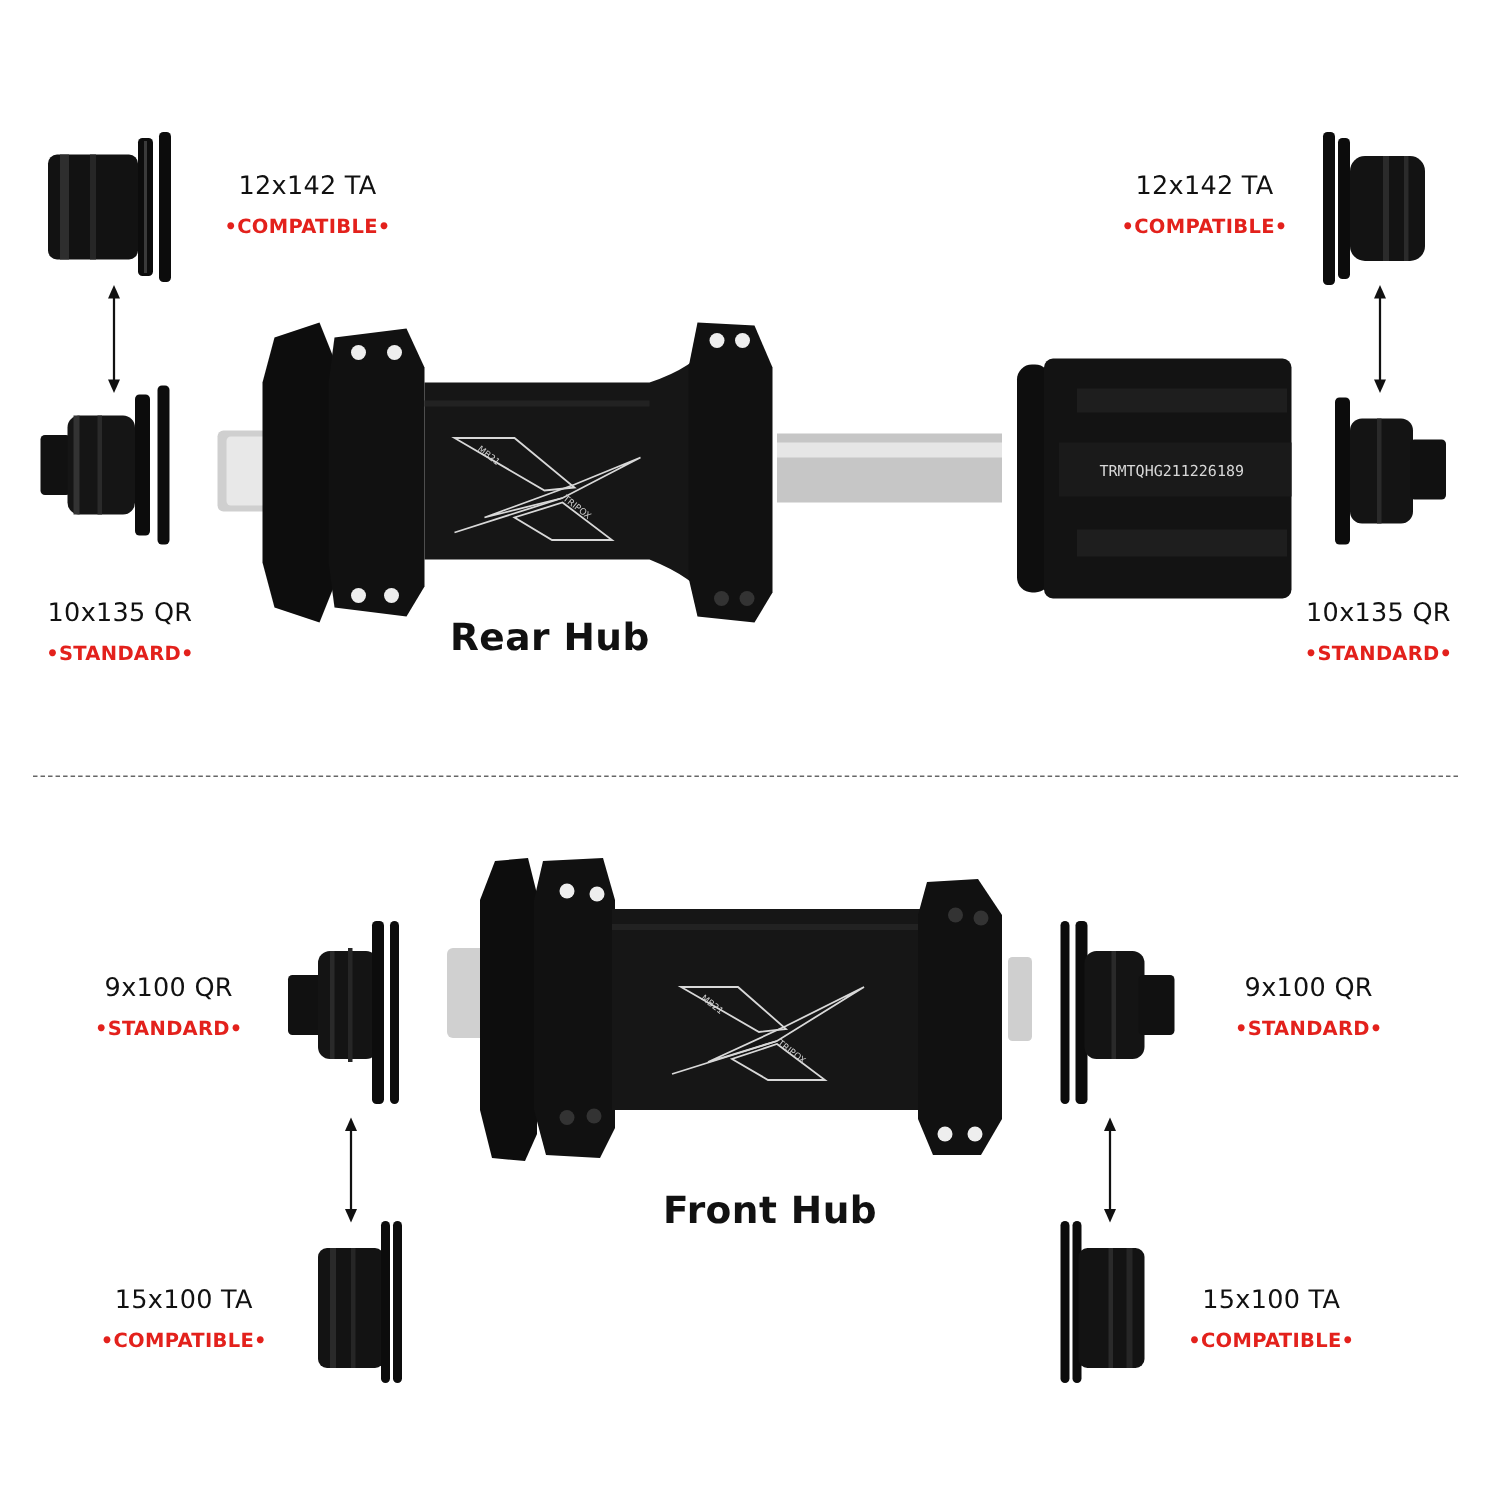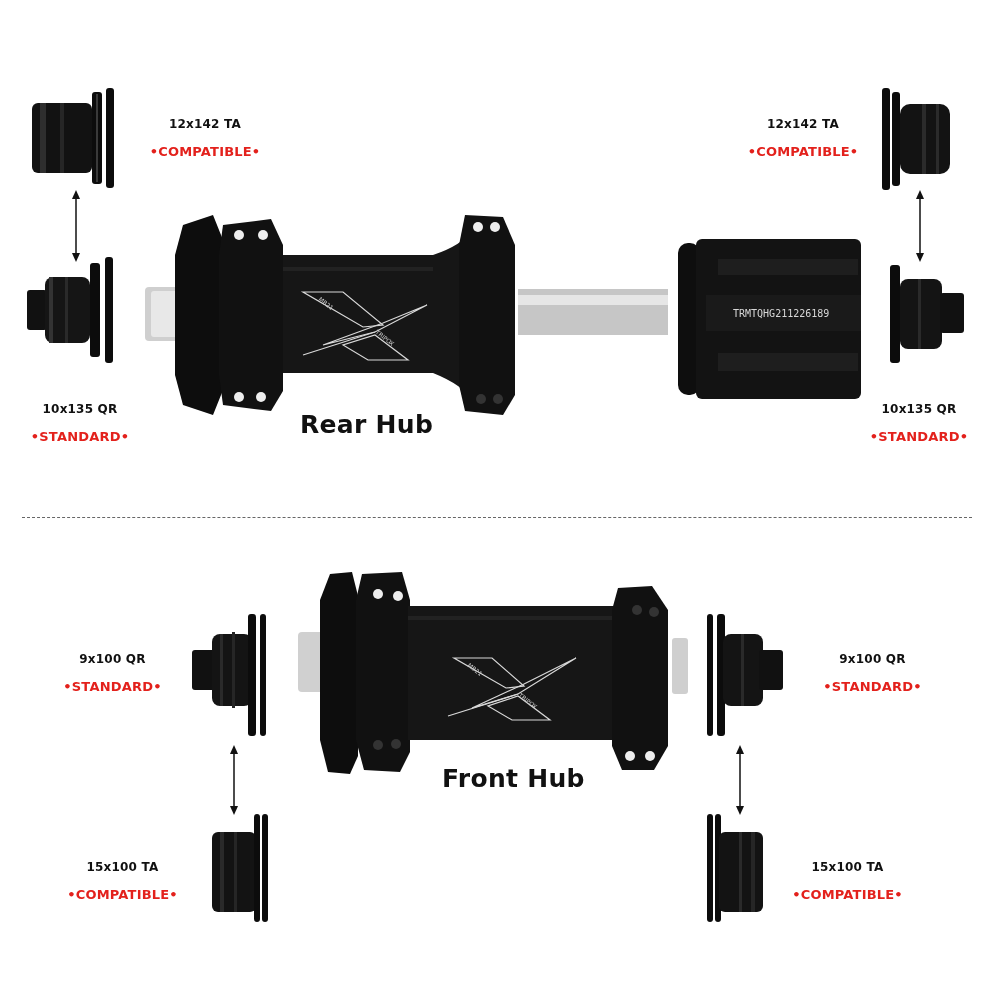--- a/index.html
+++ b/index.html
@@ -1,18 +1,18 @@
 <!DOCTYPE html>
 <html><head>
   <meta charset="utf-8">
   <style>
     html, body { margin:0; padding:0; }
     body { width:1000px; height:1000px; background:#ffffff; position:relative; overflow:hidden; font-family:"DejaVu Sans", sans-serif; }
     .label { position:absolute; text-align:center; line-height:28px; }
-    .label .size { color:#111; font-size:12px; font-weight:bold; letter-spacing:0.2px; }
+    .label .size { color:#111; font-size:17px; font-weight:normal; letter-spacing:0.2px; }
     .label .tag { color:#e3211c; font-size:13px; font-weight:bold; letter-spacing:0.2px; }
     .hub-title { position:absolute; font-size:25px; font-weight:bold; color:#111; letter-spacing:0.3px; }
     .divider { position:absolute; left:22px; top:517px; width:950px; height:0; border-top:1px dashed #666; }
     svg { position:absolute; overflow:visible; }
   </style>
 </head>
 <body>
 
 <svg style="left:30px;top:88px;" width="95" height="100">
   <rect x="2" y="15" width="60" height="70" rx="6" fill="#121212"></rect>
@@ -182,21 +182,21 @@
 
   <g stroke="#d8d8d8" stroke-width="1.2" fill="none">
     <polygon points="162,98 200,98 232,126 214,128"></polygon>
     <polygon points="180,148 232,124 284,98 226,134"></polygon>
     <polygon points="226,136 258,160 220,160 196,146"></polygon>
     <line x1="156" y1="156" x2="226" y2="134"></line>
   </g>
   <text x="175" y="106" fill="#ccc" font-size="6" font-family="DejaVu Sans, sans-serif" transform="rotate(38 175 106)">MB21</text>
   <text x="226" y="136" fill="#ccc" font-size="6" font-family="DejaVu Sans, sans-serif" transform="rotate(38 226 136)">TRIPOX</text>
 </svg>
-<div class="hub-title" style="left:442px;top:764px;">Front Hub</div>
+<div class="hub-title" style="left:442px;top:792px;">Front Hub</div>
 
 <svg style="left:705px;top:602px;" width="80" height="140">
   <rect x="2" y="12" width="6" height="122" rx="3" fill="#0c0c0c"></rect>
   <rect x="12" y="12" width="8" height="122" rx="3" fill="#0c0c0c"></rect>
   <rect x="18" y="32" width="40" height="72" rx="8" fill="#141414"></rect>
   <rect x="36" y="32" width="3" height="72" fill="#2a2a2a"></rect>
   <rect x="54" y="48" width="24" height="40" rx="3" fill="#111"></rect>
 </svg>
 
 <svg style="left:734px;top:745px;" width="12" height="70">

